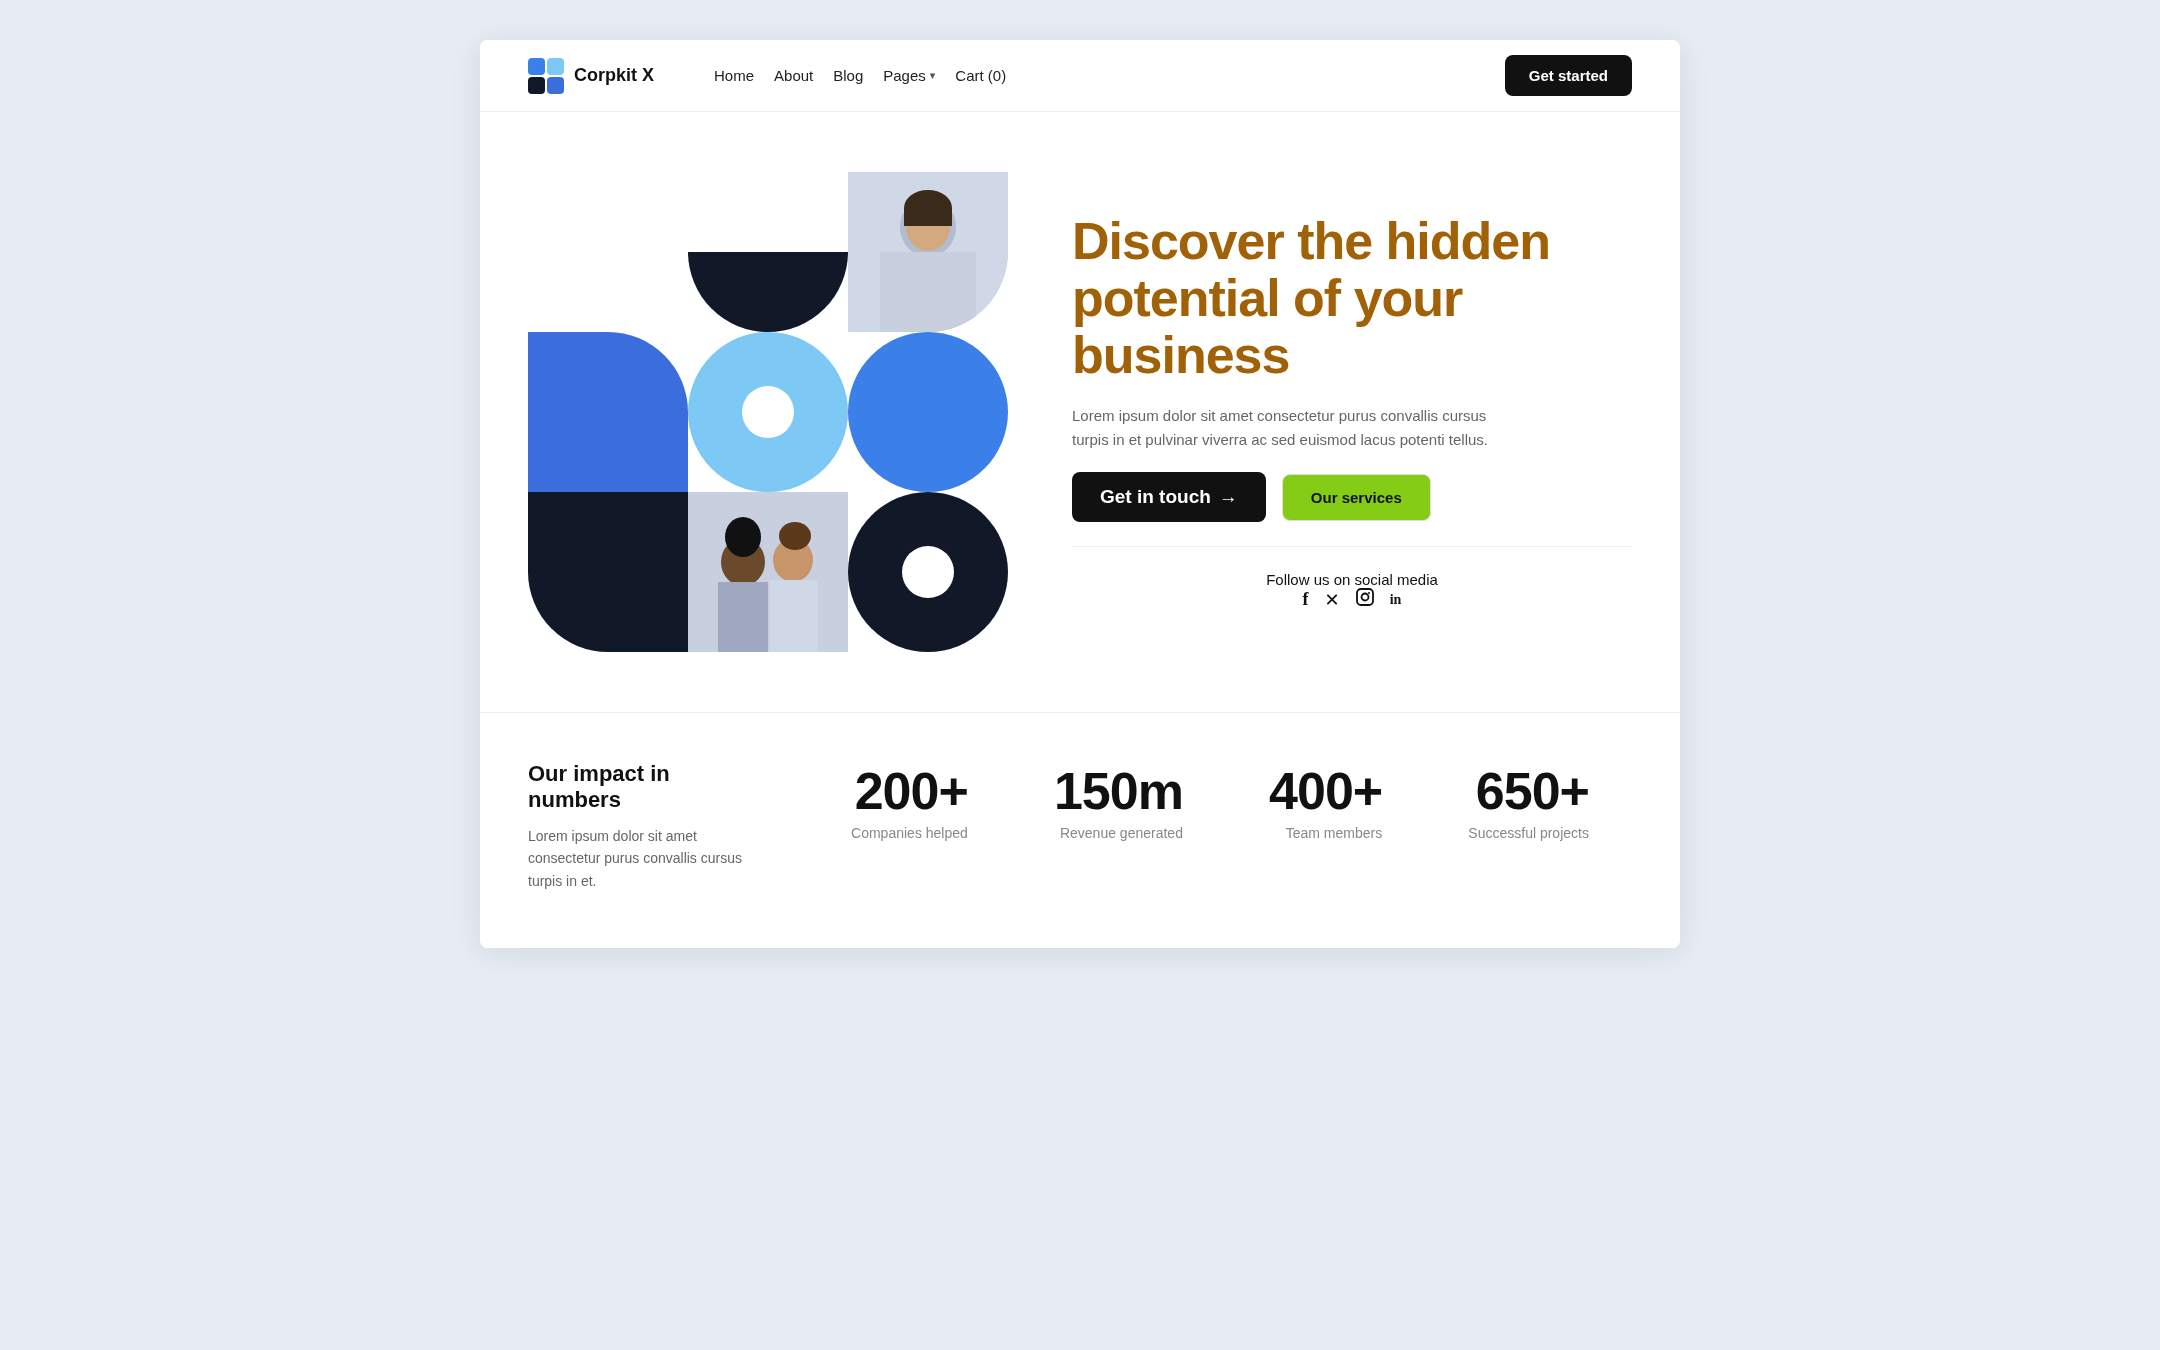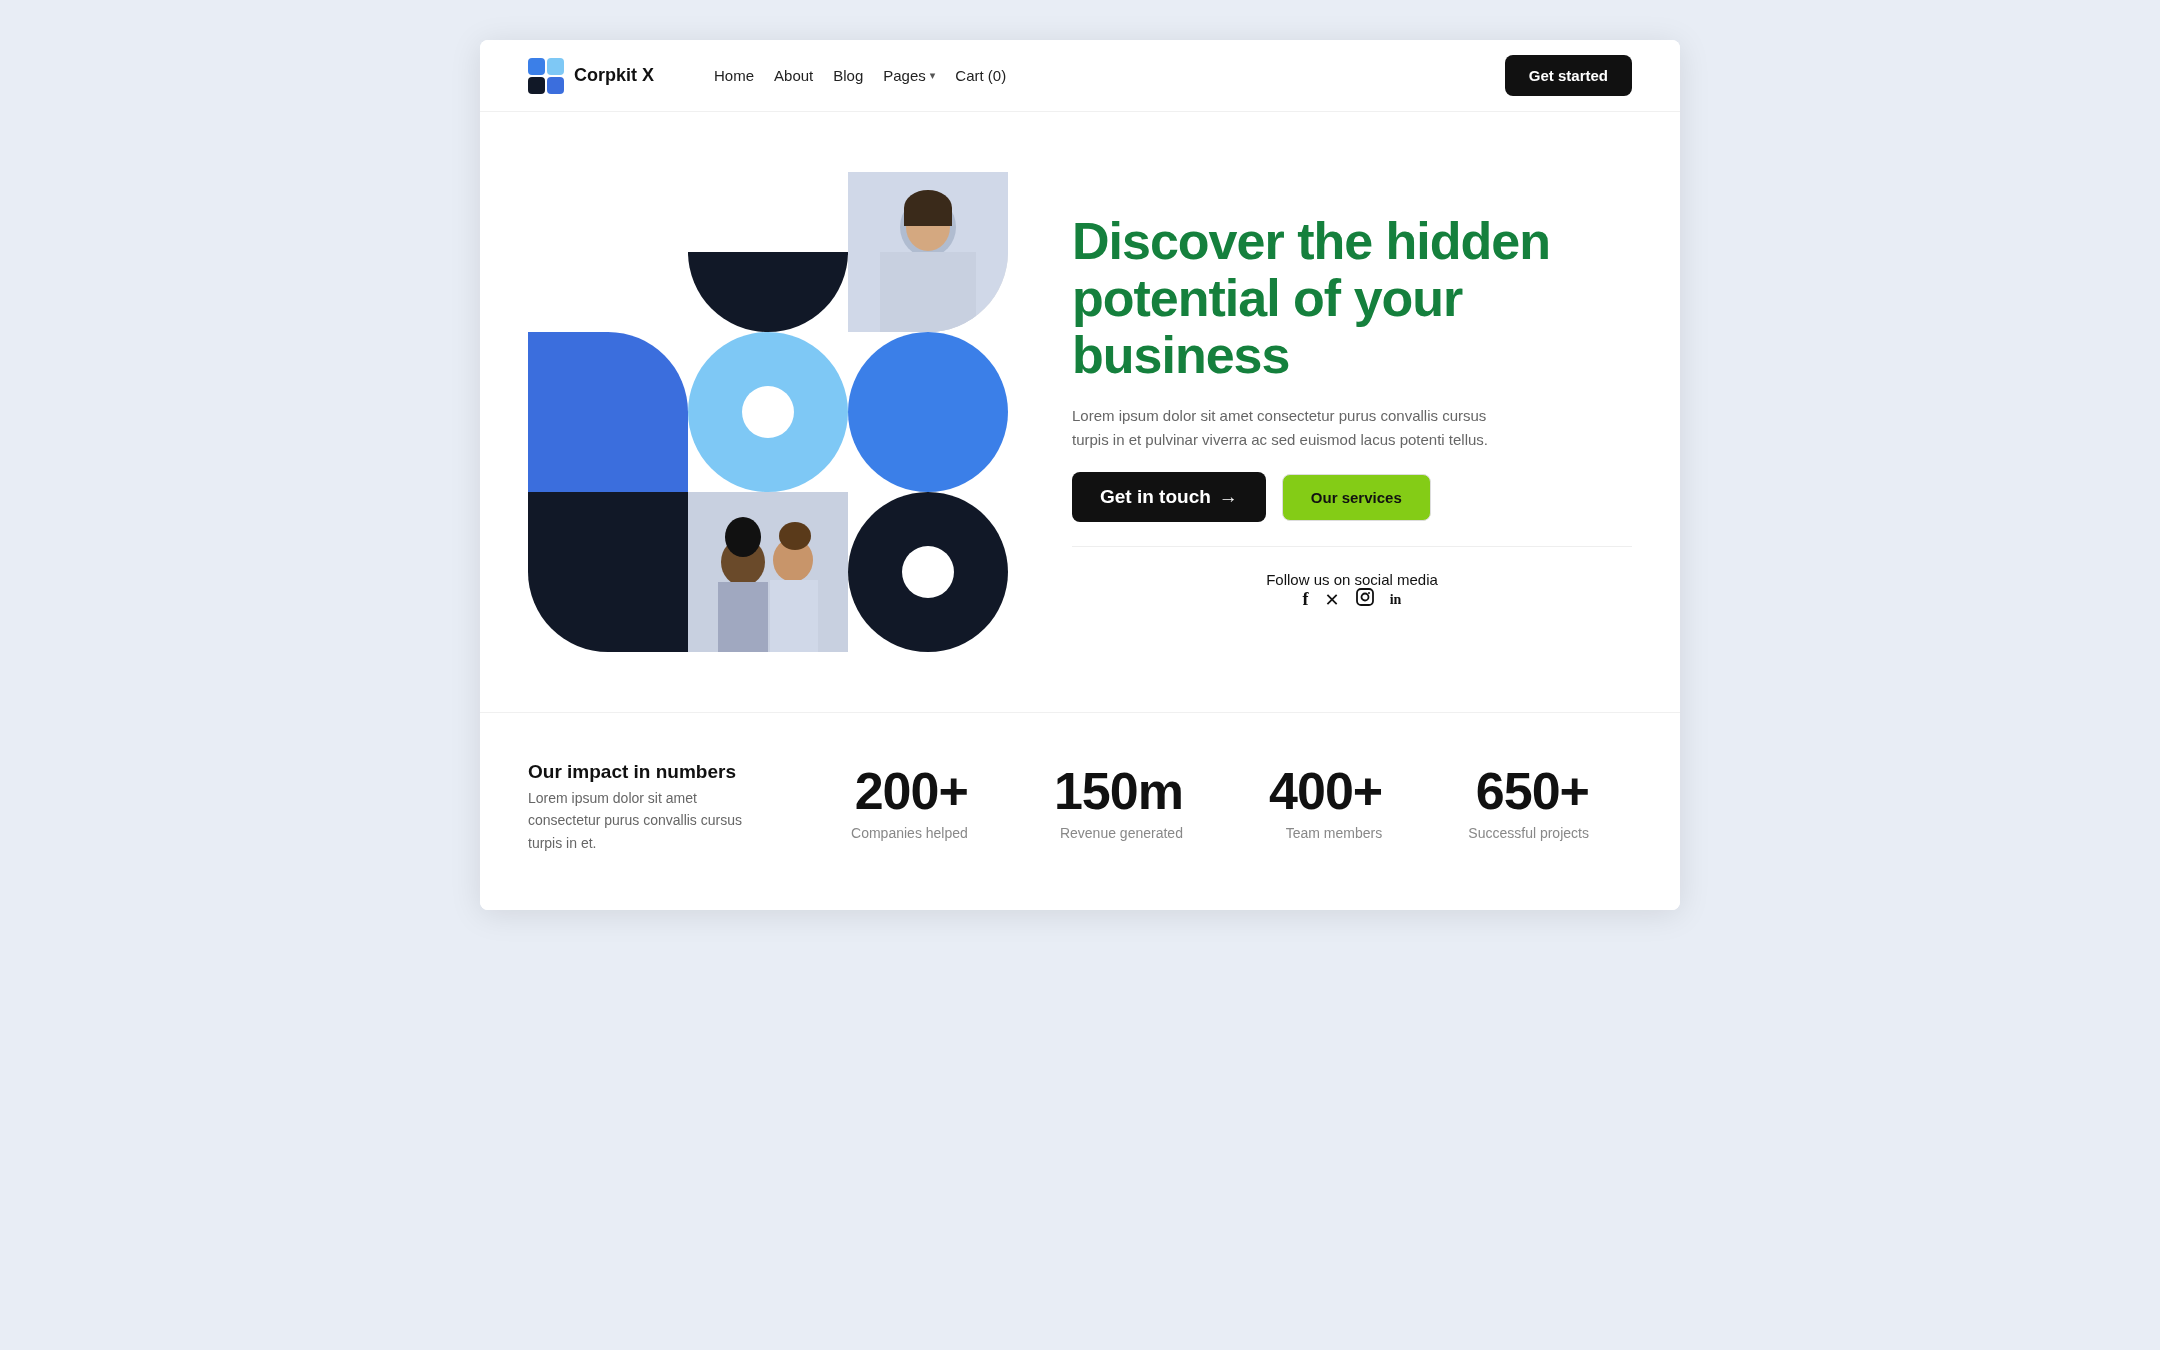--- a/index.html
+++ b/index.html
@@ -98,21 +98,21 @@
     
     .hero-content {
       flex: 1;
       display: flex;
       flex-direction: column;
       gap: 20px;
     }
     .hero-title {
       font-size: 52px;
       font-weight: 800;
-      color: #15803d;
+      color: #a16207;
       line-height: 1.1;
       letter-spacing: -1px;
     }
     .hero-desc {
       font-size: 15px;
       color: #666;
       line-height: 1.6;
       max-width: 420px;
     }
     .hero-buttons {
@@ -180,24 +180,24 @@
     .stats-inner {
       display: flex;
       align-items: flex-start;
       gap: 0;
     }
     .stats-intro {
       flex: 0 0 280px;
       padding-right: 40px;
     }
     .stats-intro-title {
-      font-size: 19px;
+      font-size: 22px;
       font-weight: 700;
       color: #111;
-      margin-bottom: 4px;
+      margin-bottom: 12px;
     }
     .stats-intro-desc {
       font-size: 14px;
       color: #666;
       line-height: 1.6;
     }
     .stats-numbers {
       flex: 1;
       display: flex;
       justify-content: space-around;

